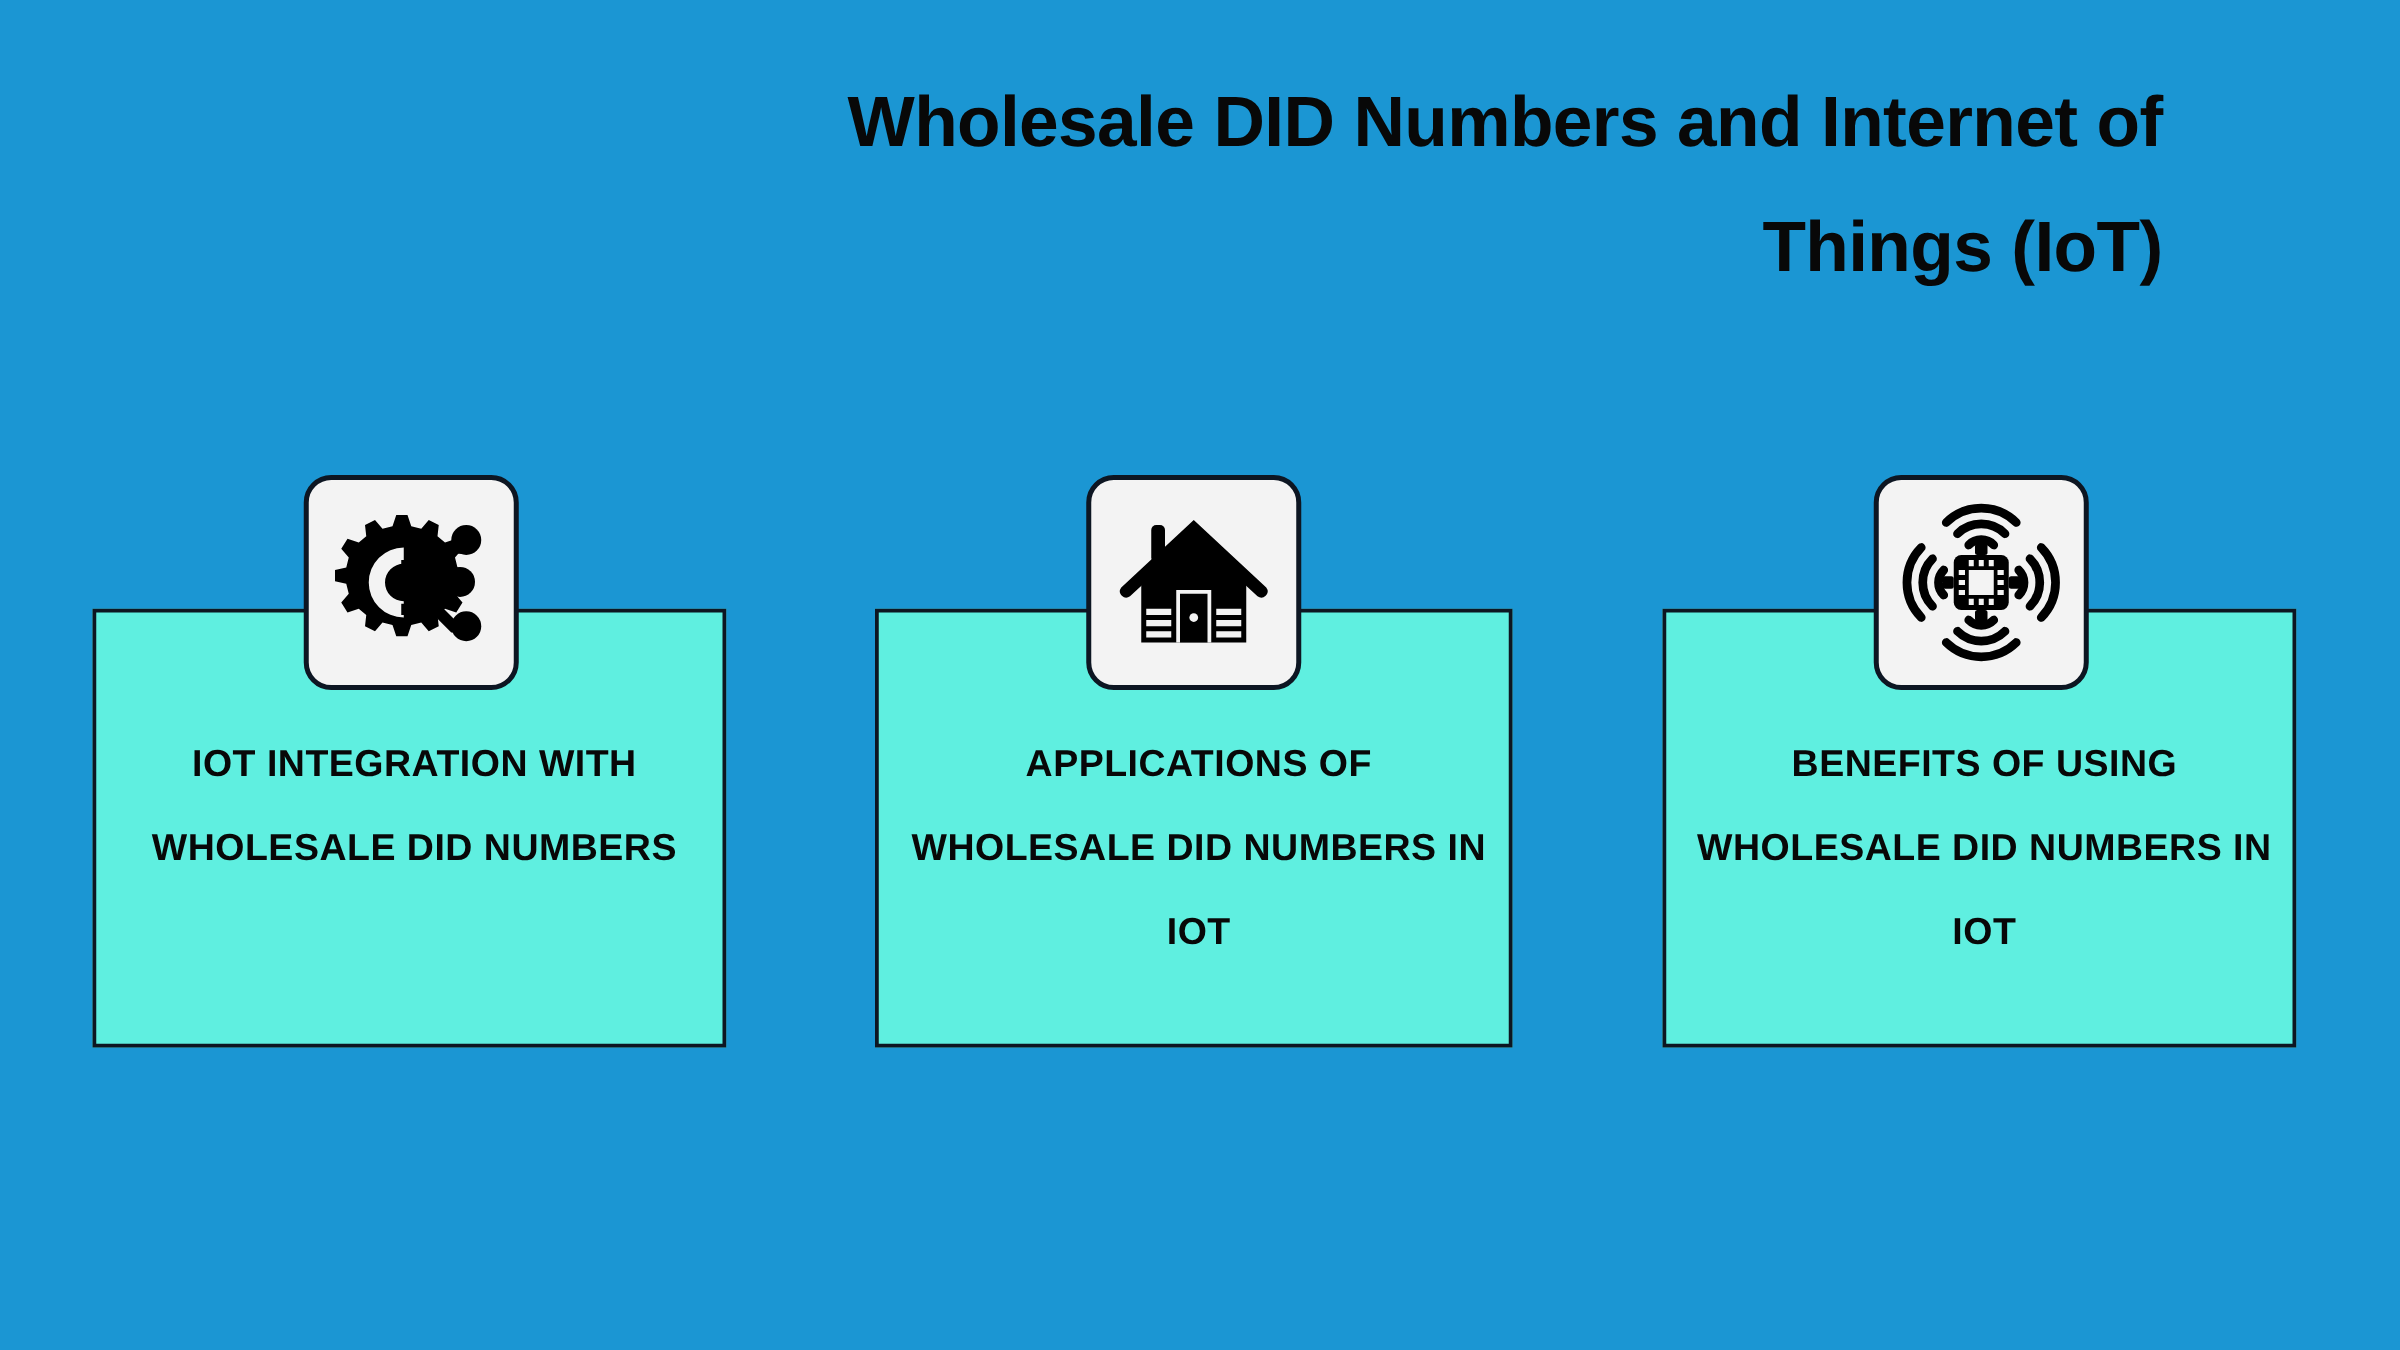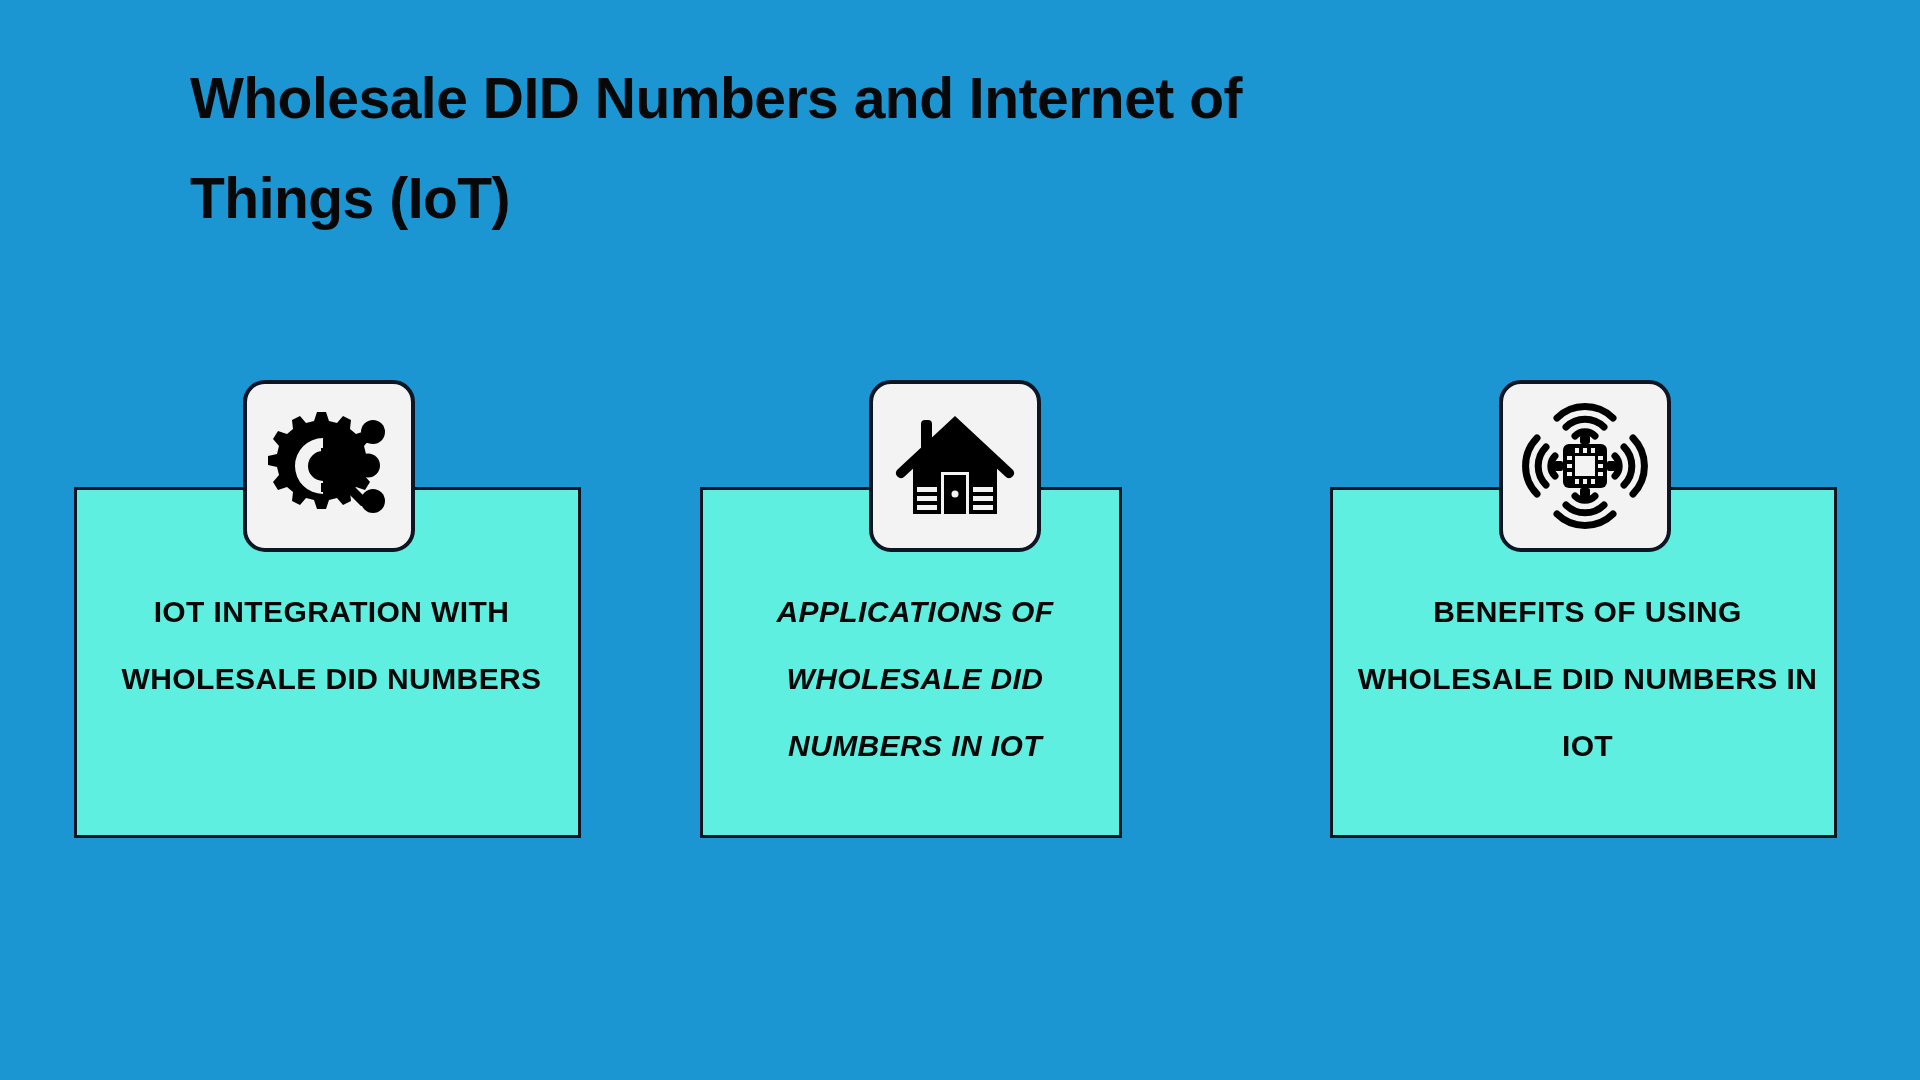--- a/index.html
+++ b/index.html
@@ -20,21 +20,21 @@
     height: 1080px;
     background: #1b96d3;
   }
 
   
   #title {
     position: absolute;
     left: 190px;
     top: 48px;
     width: 1540px;
-    text-align: left;
+    text-align: right;
     color: #080808;
     font-family: "Liberation Sans", sans-serif;
     font-weight: bold;
     font-size: 57px;
     line-height: 100px;
     letter-spacing: -0.5px;
     white-space: pre-line;
   }
 
   
@@ -49,21 +49,21 @@
   .card {
     position: absolute;
     top: 487px;
     height: 351px;
     box-sizing: border-box;
     background: #5fefe0;
     border: 3px solid #0d1622;
   }
 
   .card.c0 { left: 74px;   width: 507px; }
-  .card.c1 { left: 700px;  width: 422px; font-style: italic; }
+  .card.c1 { left: 700px;  width: 510px; }
   .card.c2 { left: 1330px; width: 507px; padding-left: 38px; }
 
   .card-label {
     position: absolute;
     left: 22px;
     right: 14px;
     top: 88px;
     text-align: center;
     color: #080808;
     font-family: "Liberation Sans", sans-serif;

